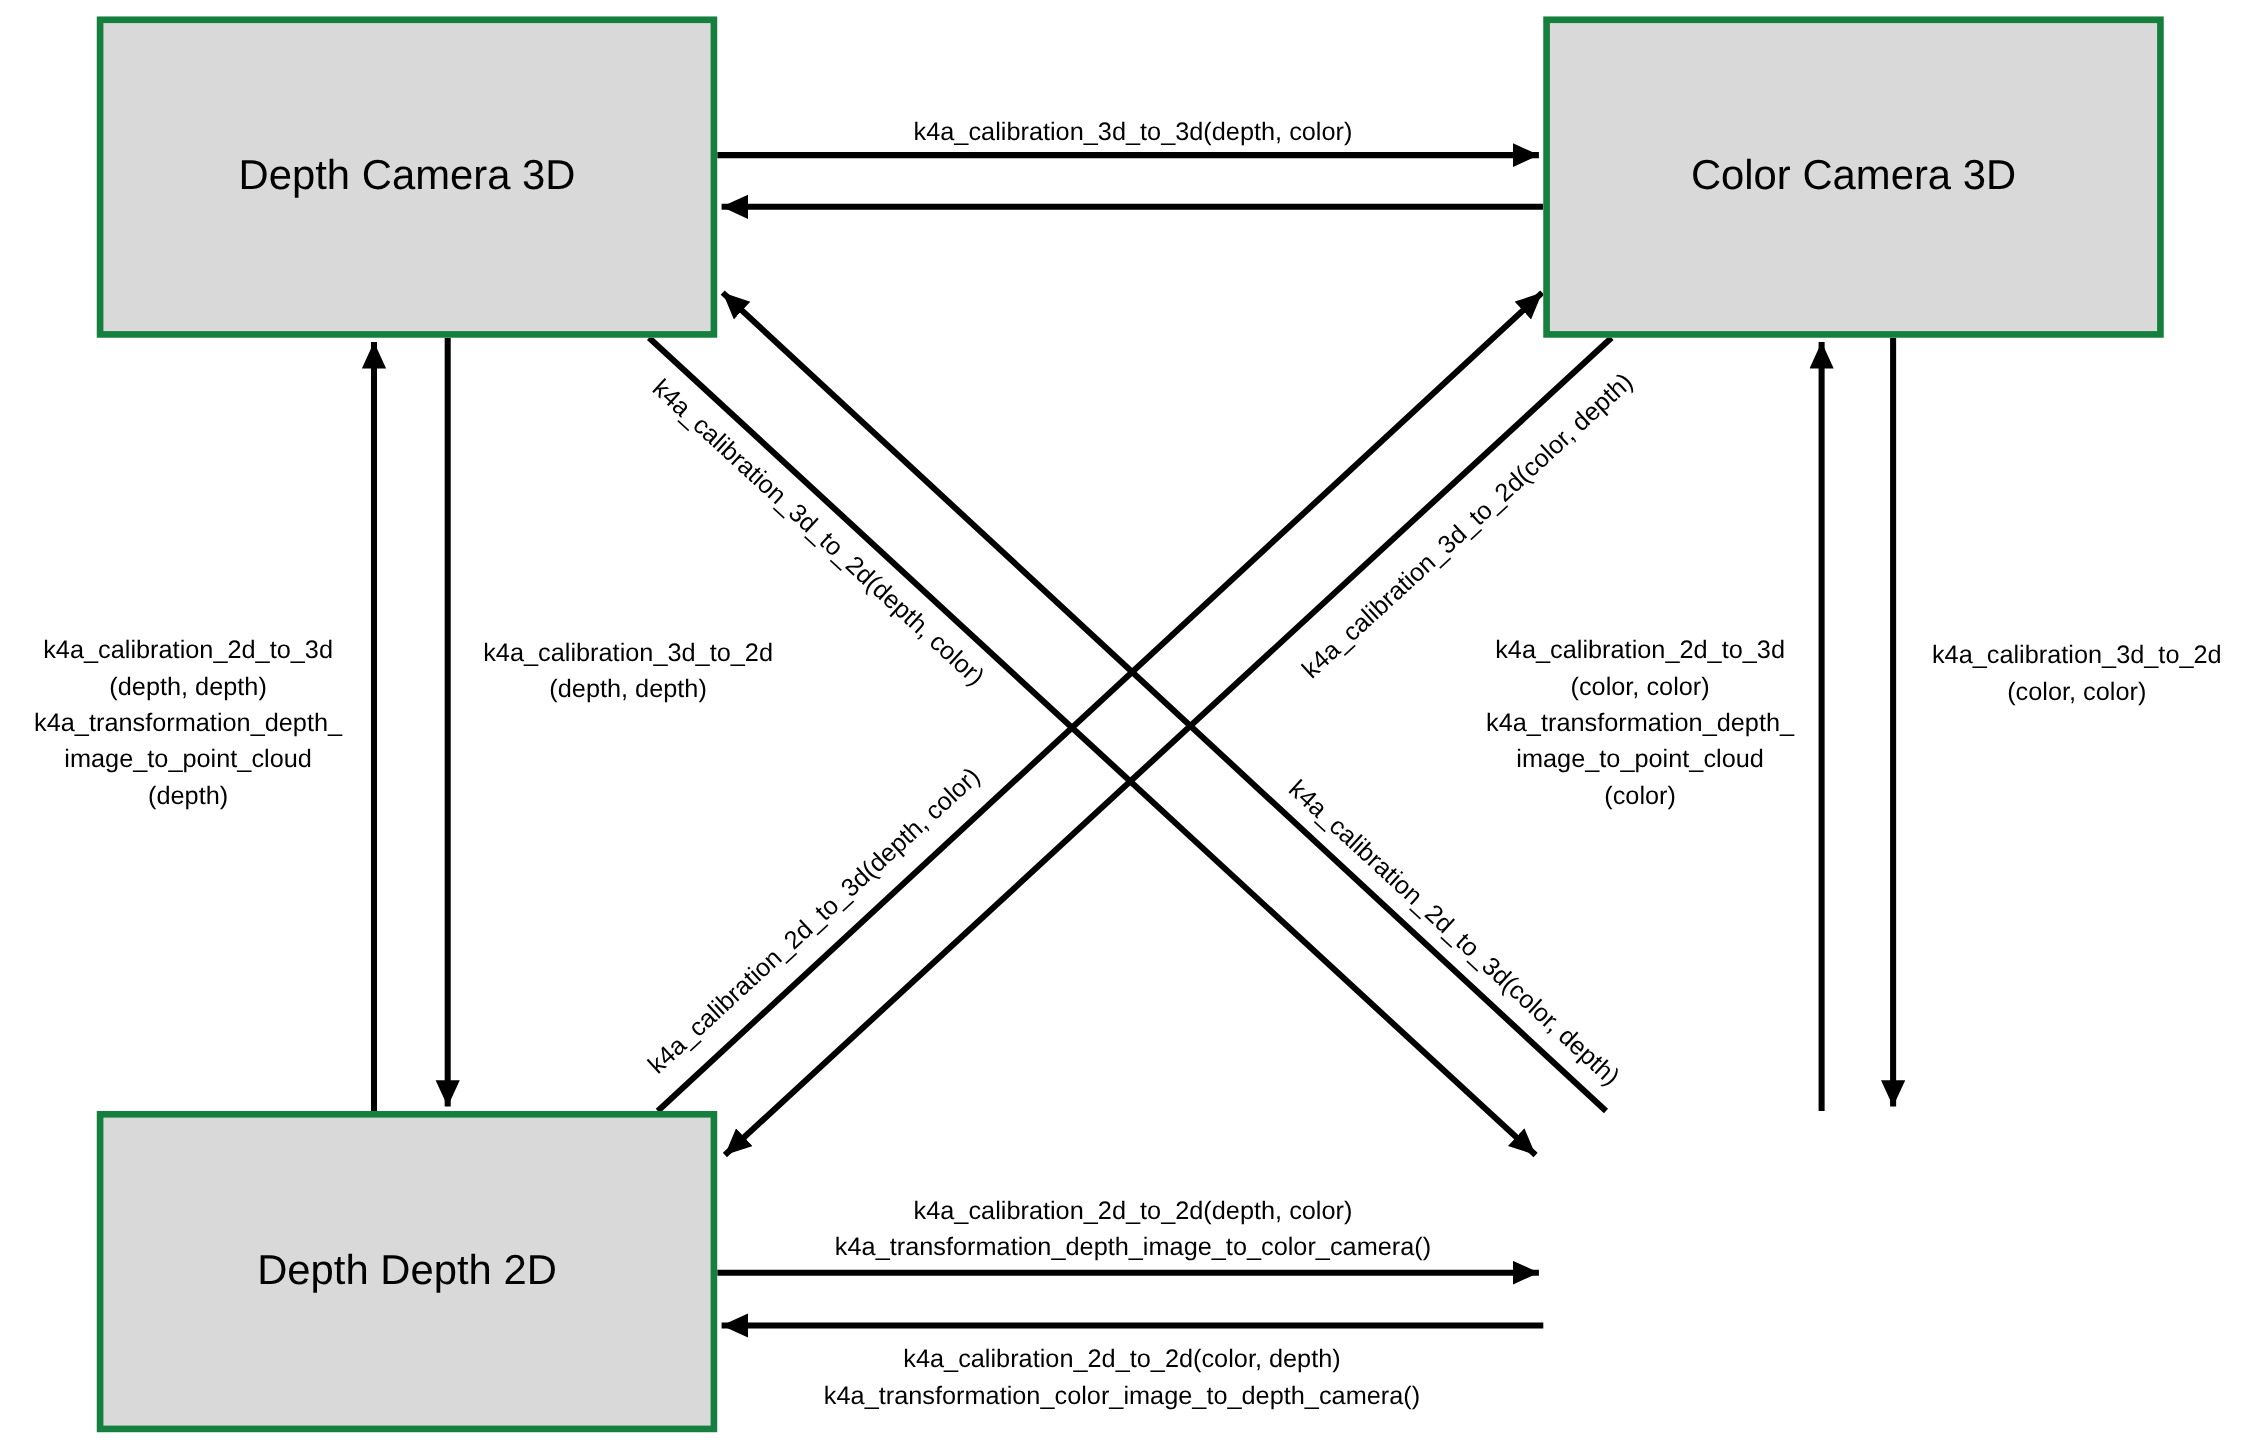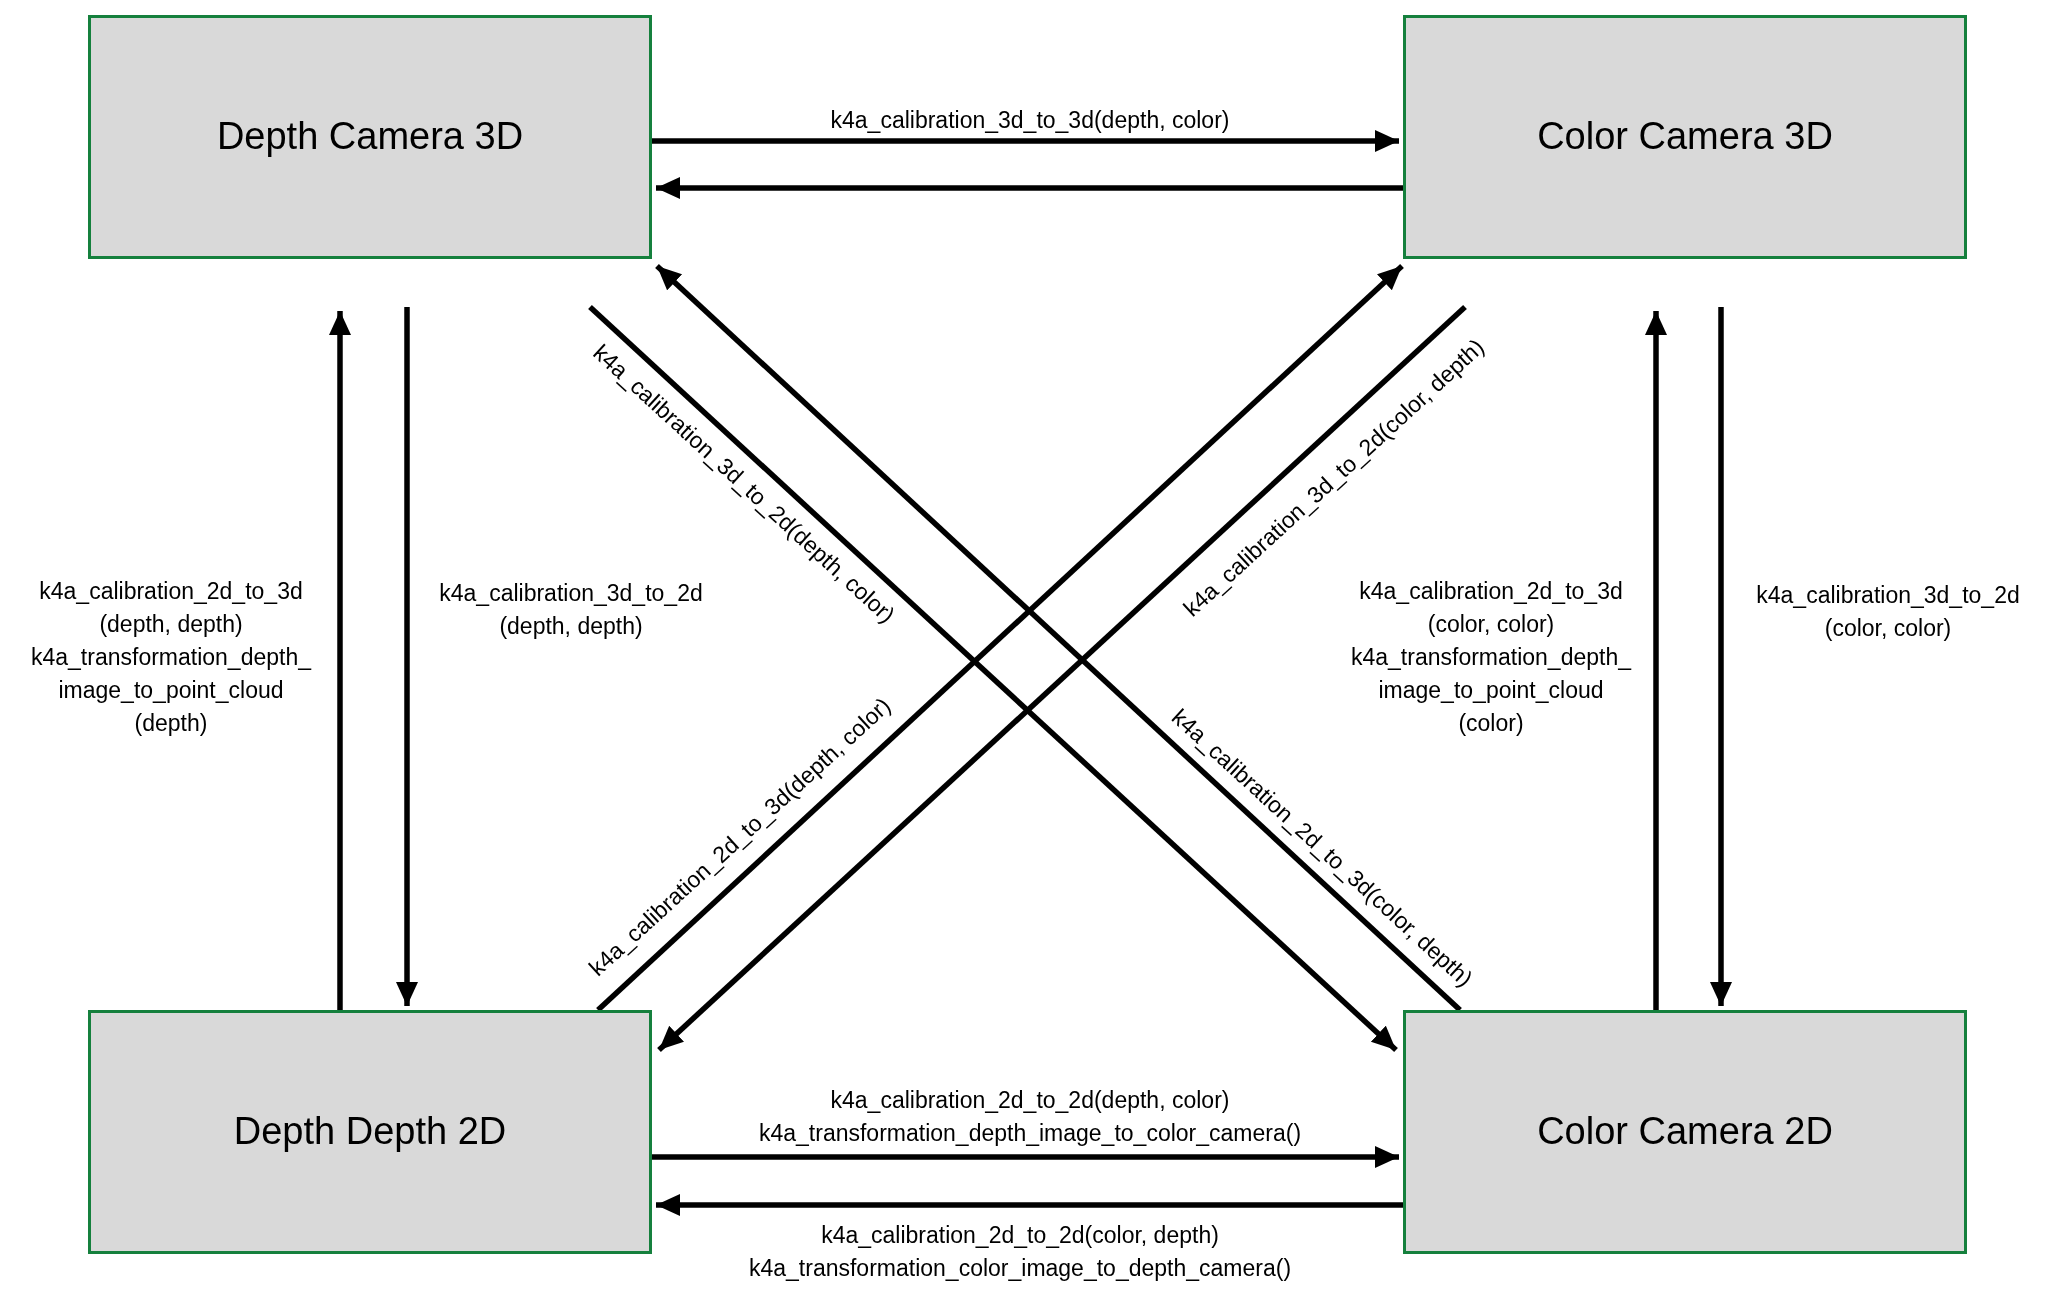--- a/index.html
+++ b/index.html
@@ -7,23 +7,23 @@
     position:relative;
     width:2055px;height:1311px;
     background:#ffffff;
     font-family:"Liberation Sans", sans-serif;
     color:#000;
     overflow:hidden;
   }
   #arrows{position:absolute;left:0;top:0;width:2055px;height:1311px;}
   .node{
     position:absolute;
-    width:564px;height:244px;
+    width:564px;height:292px;
     background:#d9d9d9;
-    border:3px solid #15803d;
+    border:6px solid #15803d;
     box-sizing:border-box;
     display:flex;align-items:center;justify-content:center;
   }
   .node-label{
     font-size:38px;
     line-height:1.2;
     color:#000;
     text-align:center;
   }
   .edge-label{
@@ -71,23 +71,20 @@
 
   <div class="node" style="left:88px;top:15px;">
     <span class="node-label">Depth Camera 3D</span>
   </div>
   <div class="node" style="left:1403px;top:15px;">
     <span class="node-label">Color Camera 3D</span>
   </div>
   <div class="node" style="left:88px;top:1010px;">
     <span class="node-label">Depth Depth 2D</span>
   </div>
-  <div class="node" style="left:1403px;top:1010px;">
-    <span class="node-label">Color Camera 2D</span>
-  </div>
 
   <div class="edge-label" style="left:1030px;top:120px;text-align:center;">k4a_calibration_3d_to_3d(depth, color)</div>
   <div class="edge-label" style="left:1030px;top:1117px;">k4a_calibration_2d_to_2d(depth, color)
 k4a_transformation_depth_image_to_color_camera()</div>
   <div class="edge-label" style="left:1020px;top:1252px;">k4a_calibration_2d_to_2d(color, depth)
 k4a_transformation_color_image_to_depth_camera()</div>
 
   <div class="edge-label" style="left:171px;top:657px;">k4a_calibration_2d_to_3d
 (depth, depth)
 k4a_transformation_depth_

